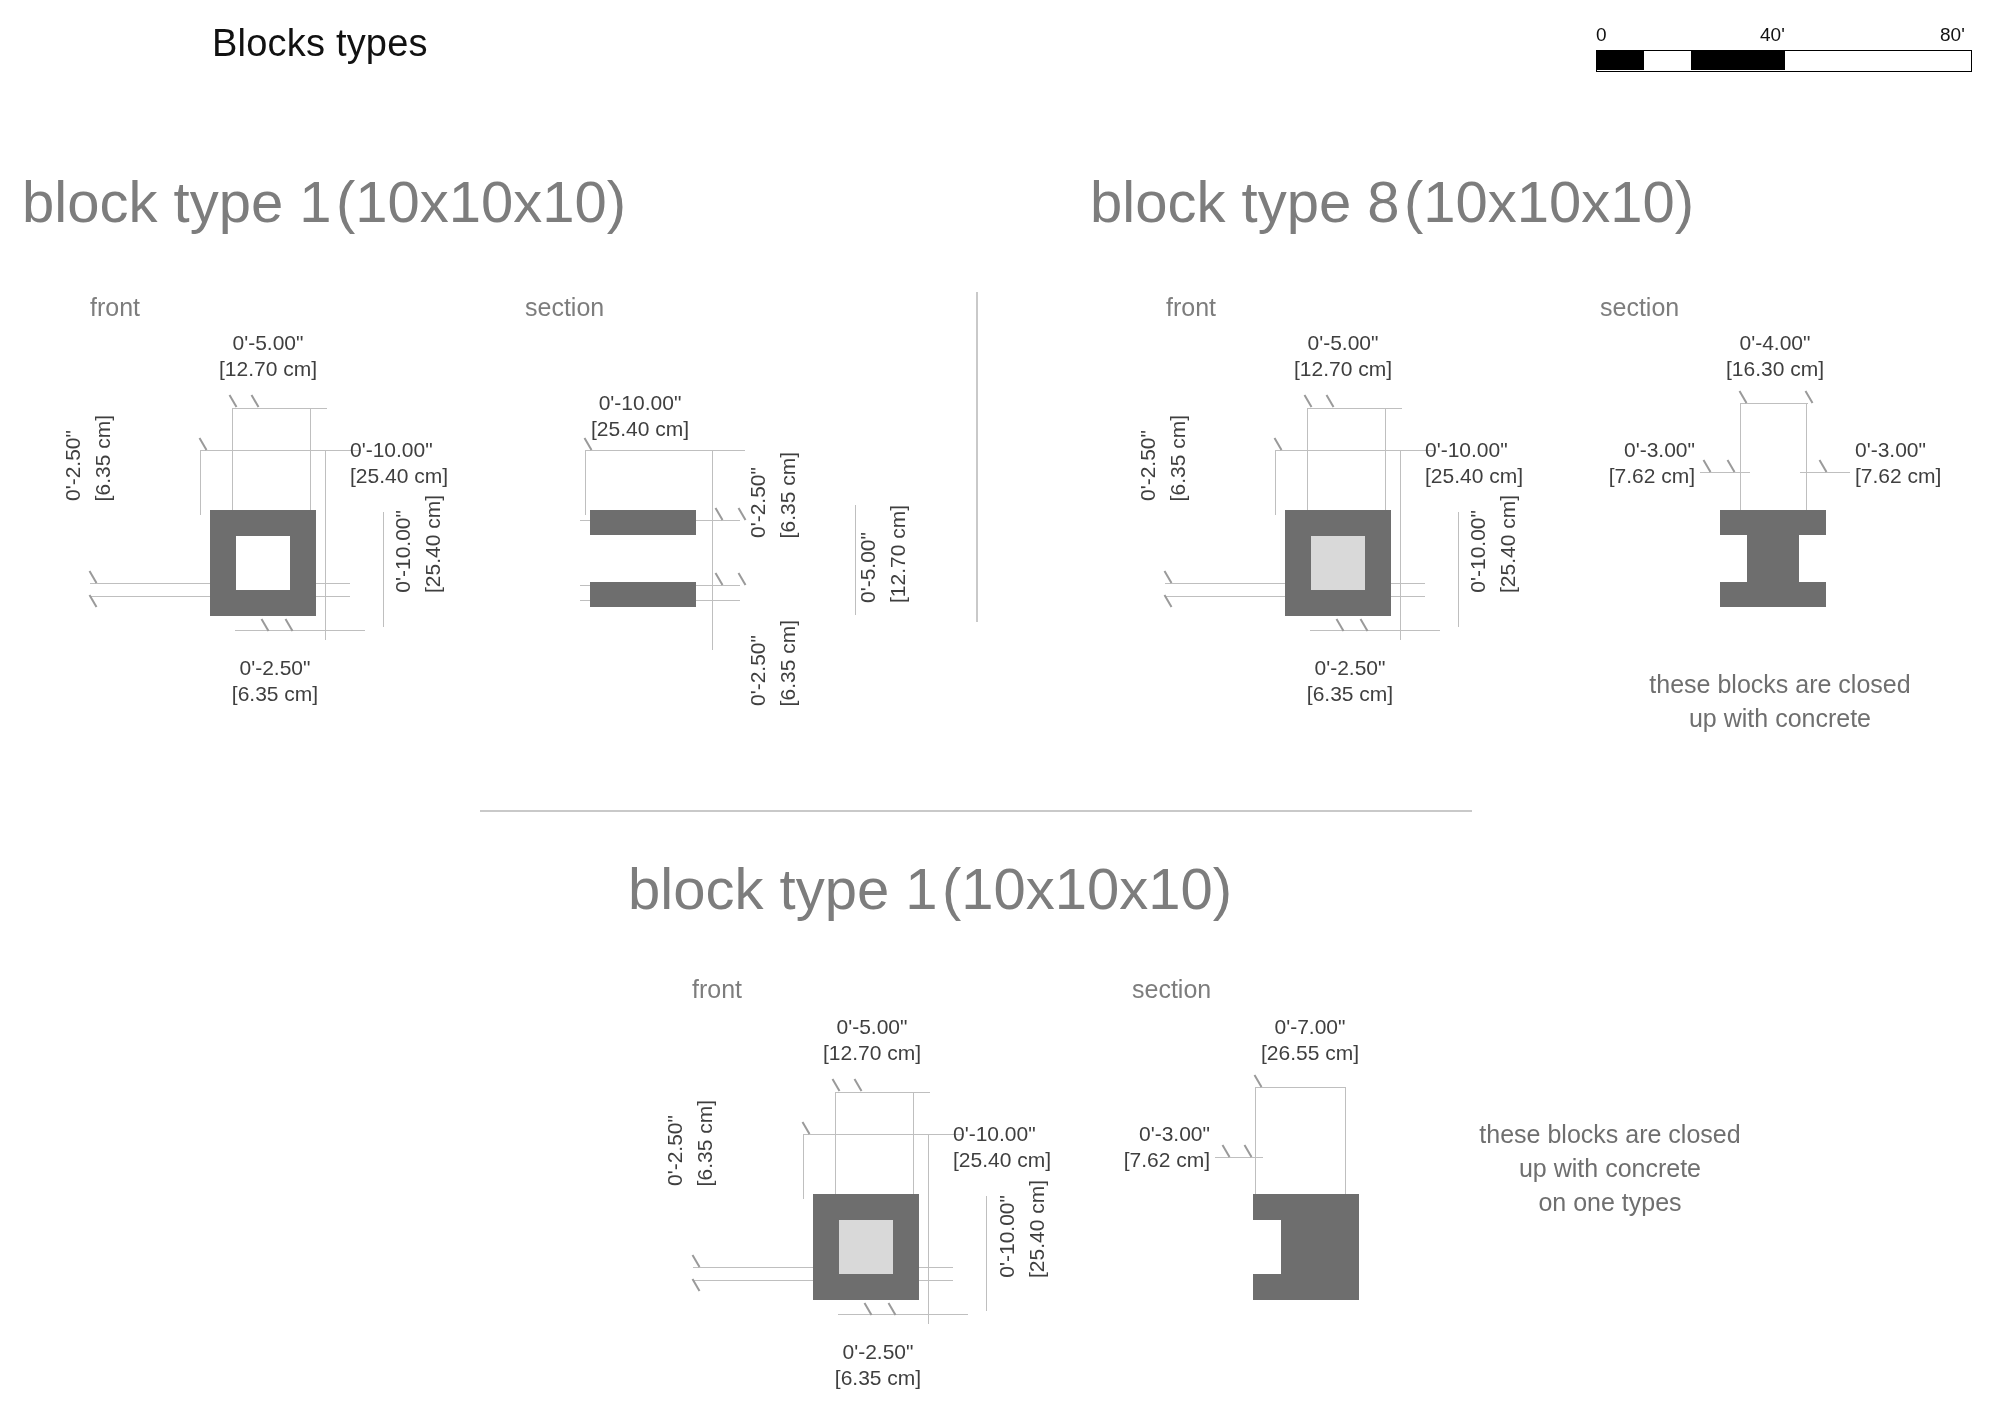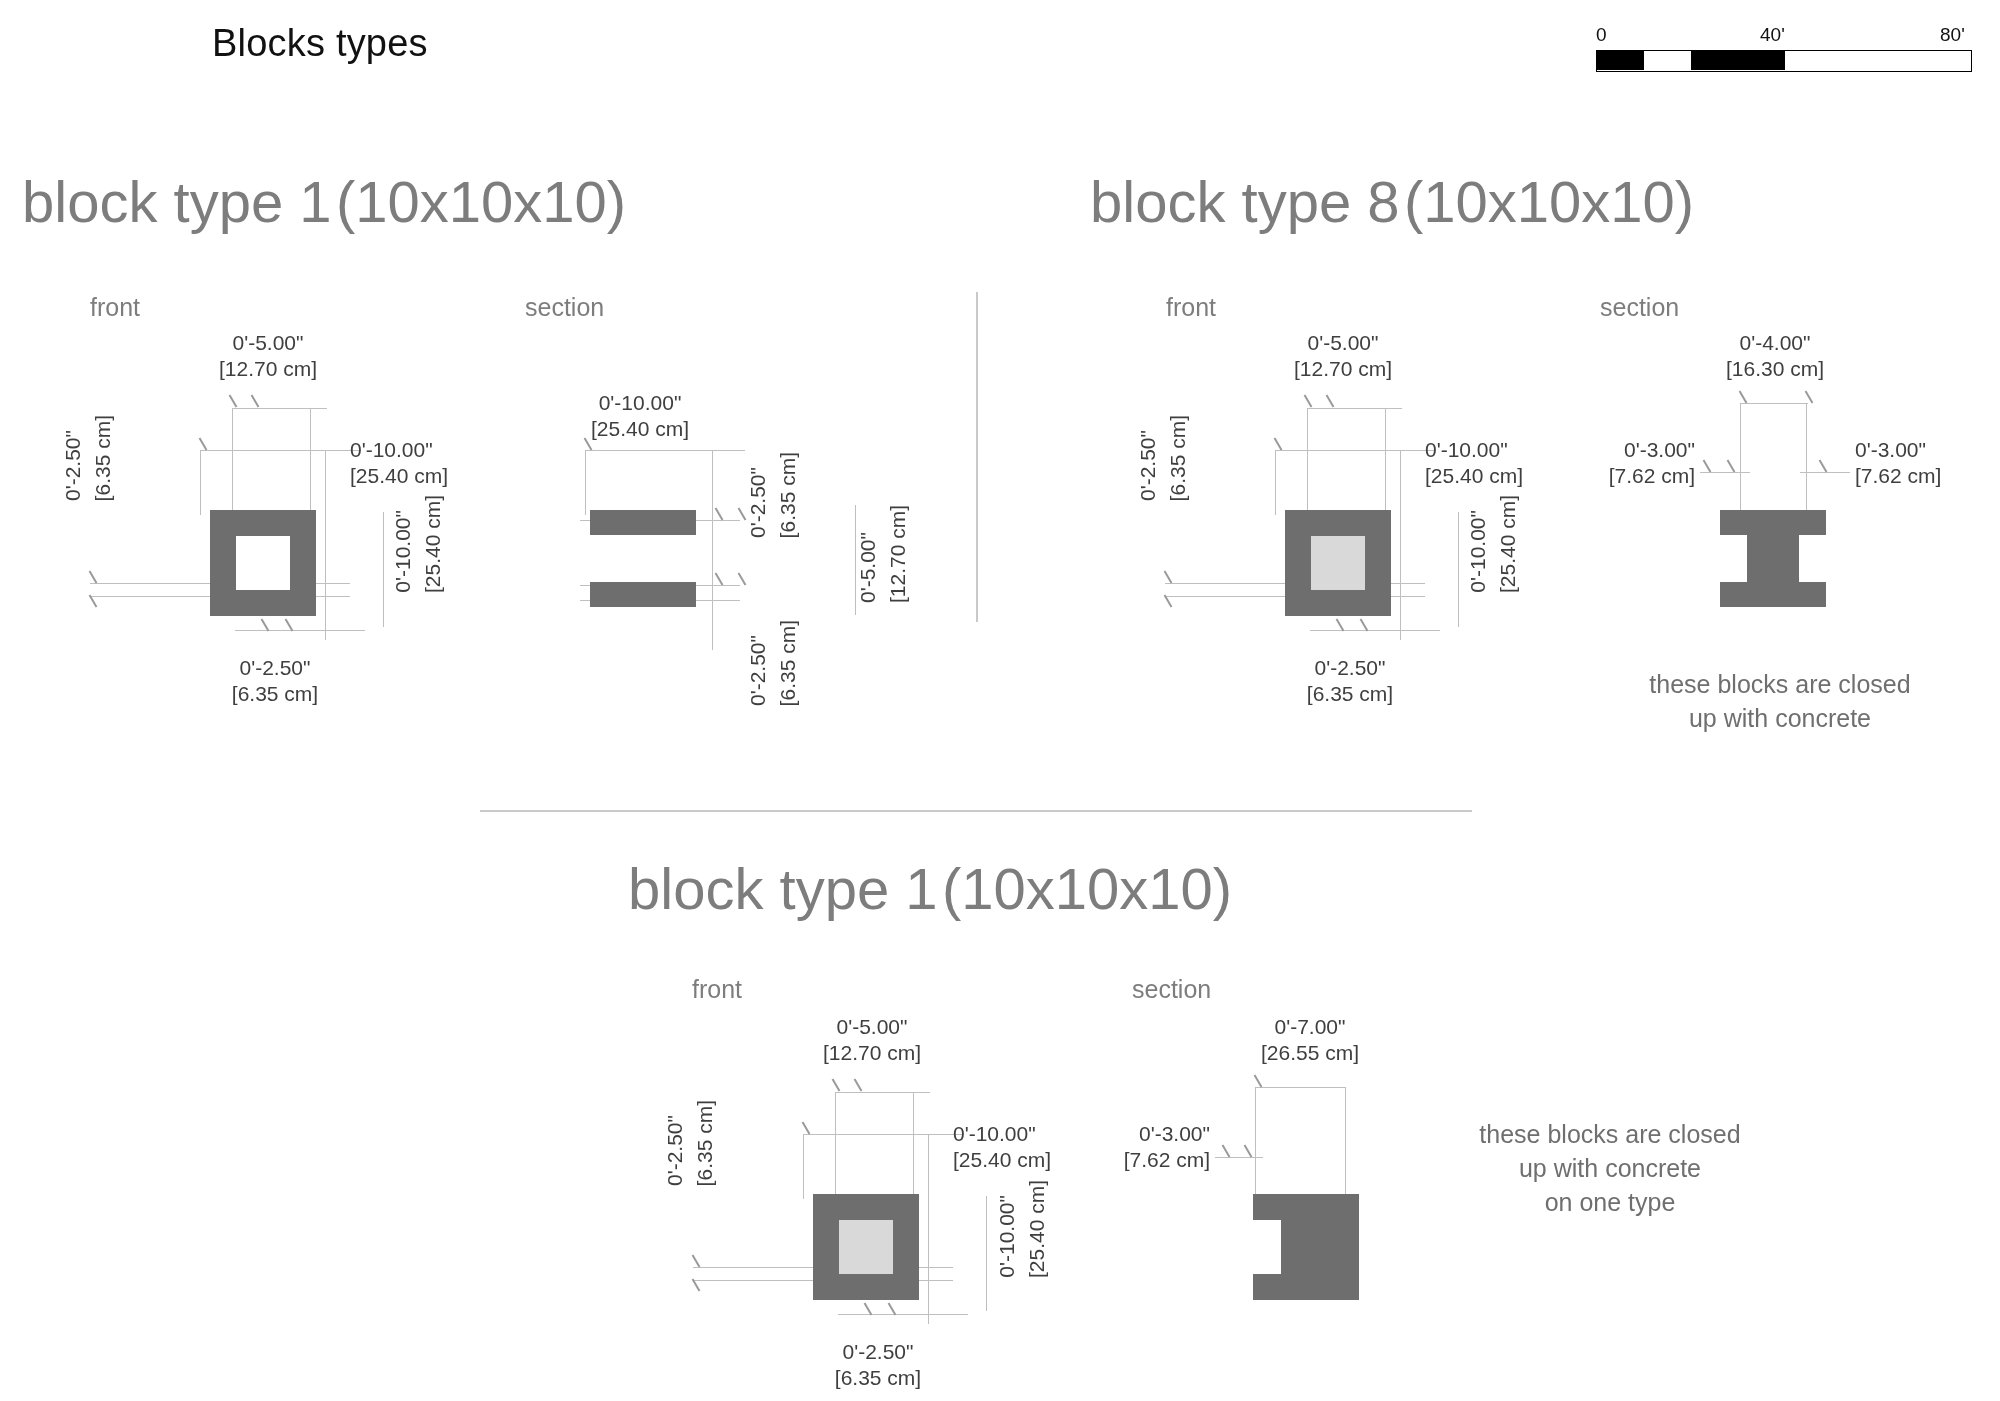--- a/index.html
+++ b/index.html
@@ -314,14 +314,14 @@
   <div>[26.55 cm]</div>
 </div>
 <div class="abs dim-text left" style="left:1085px;top:1121px;width:125px;">
   <div>0'-3.00"</div>
   <div>[7.62 cm]</div>
 </div>
 
 <div class="abs note" style="left:1440px;top:1118px;width:340px;">
   <div>these blocks are closed</div>
   <div>up with concrete</div>
-  <div>on one type</div>
+  <div>on one types</div>
 </div>
 
 </body></html>

